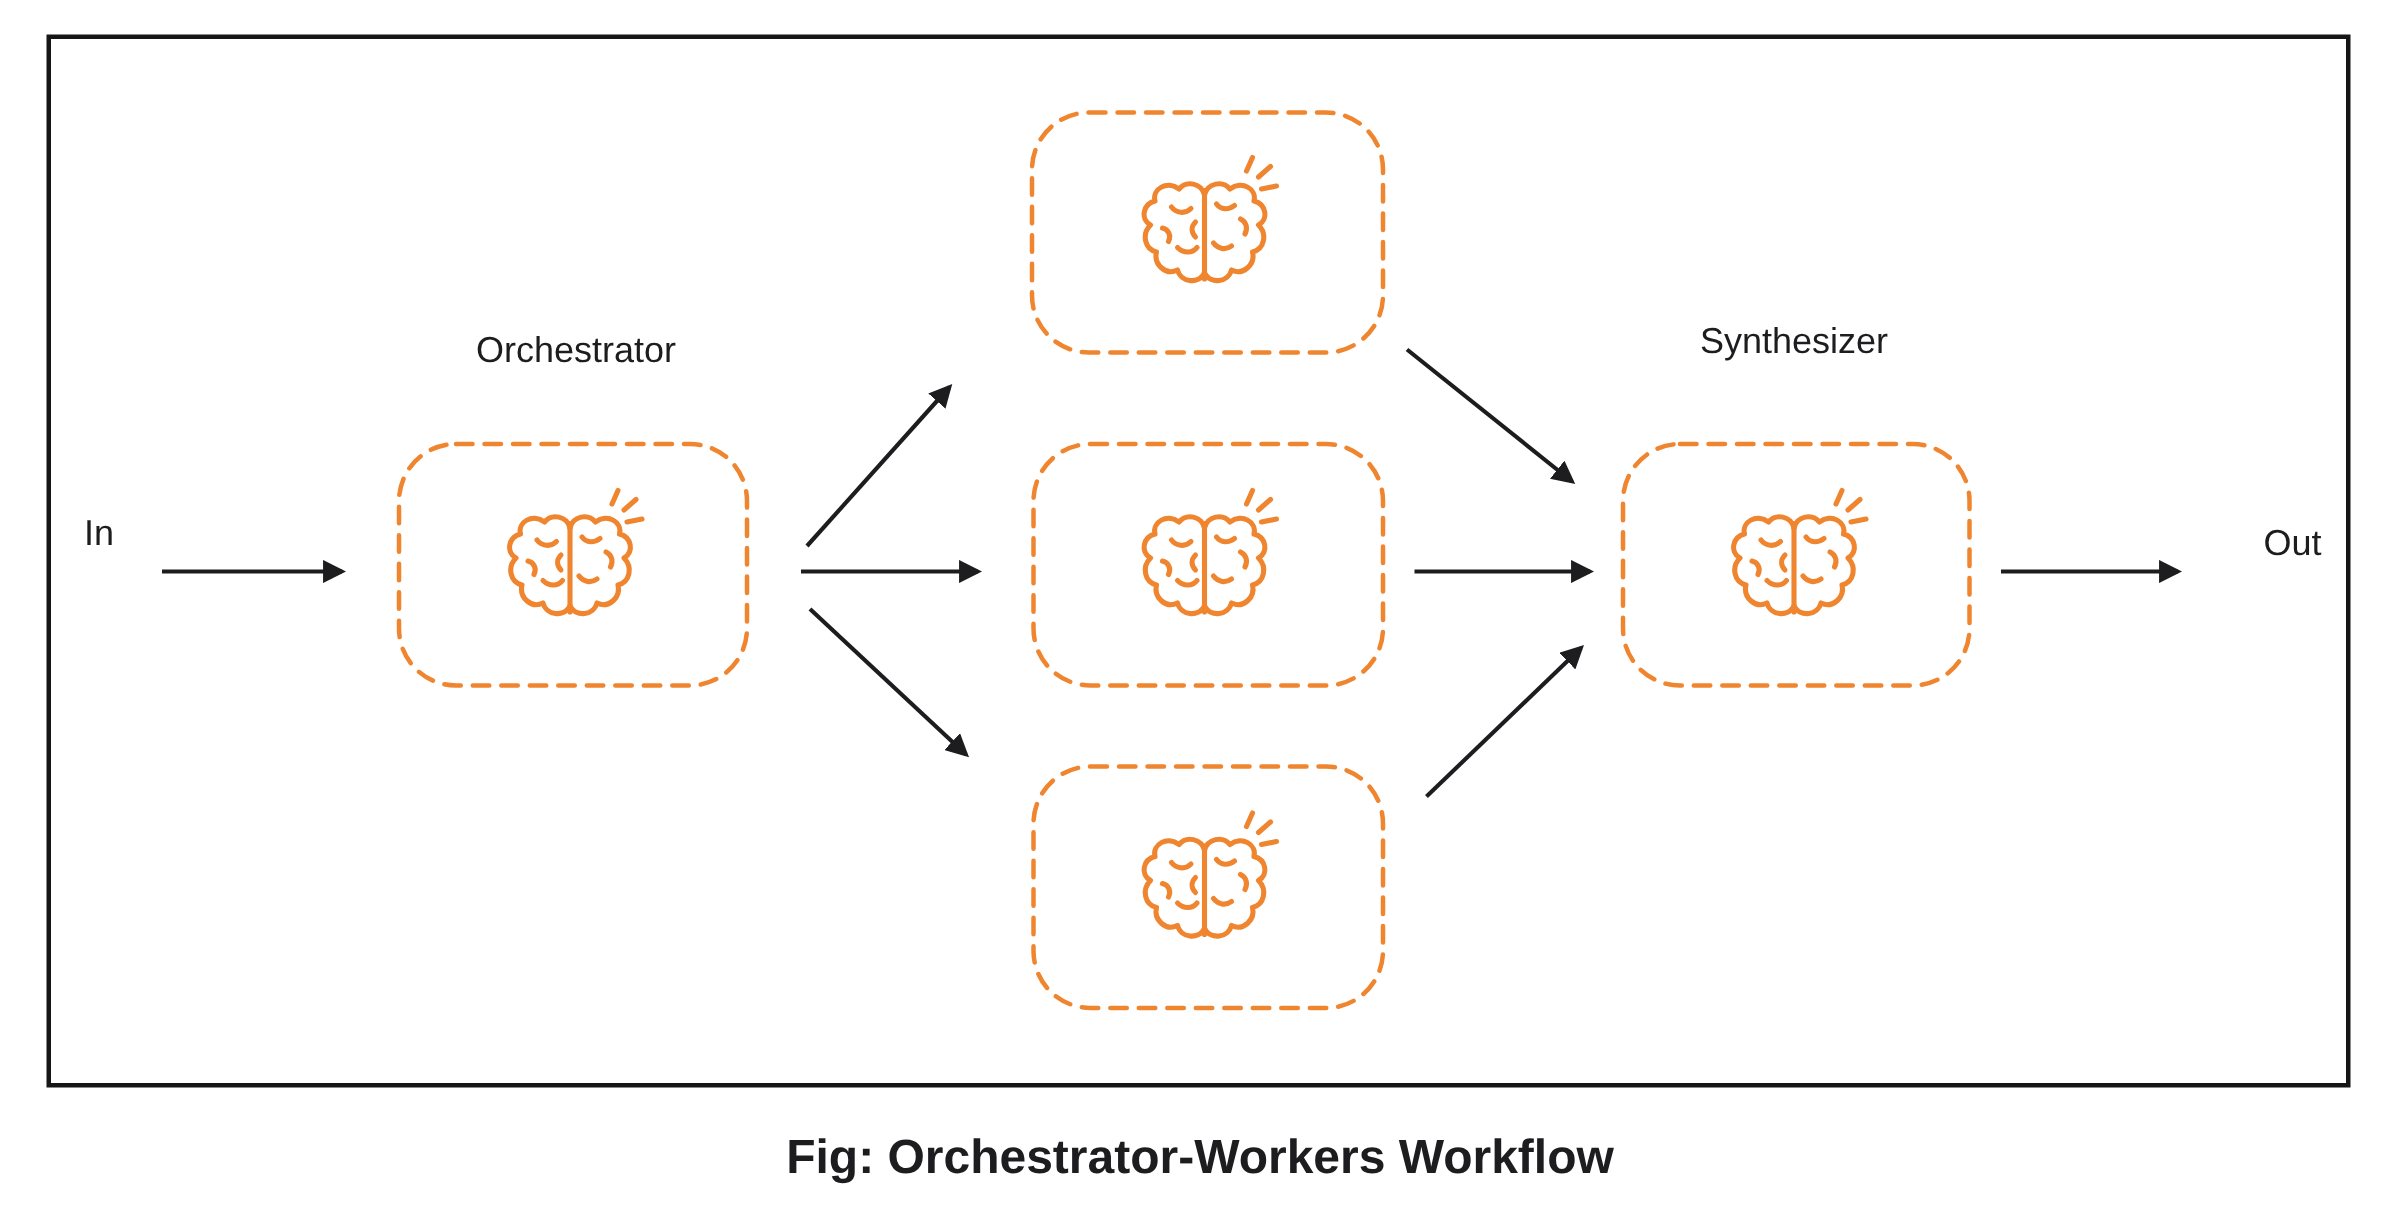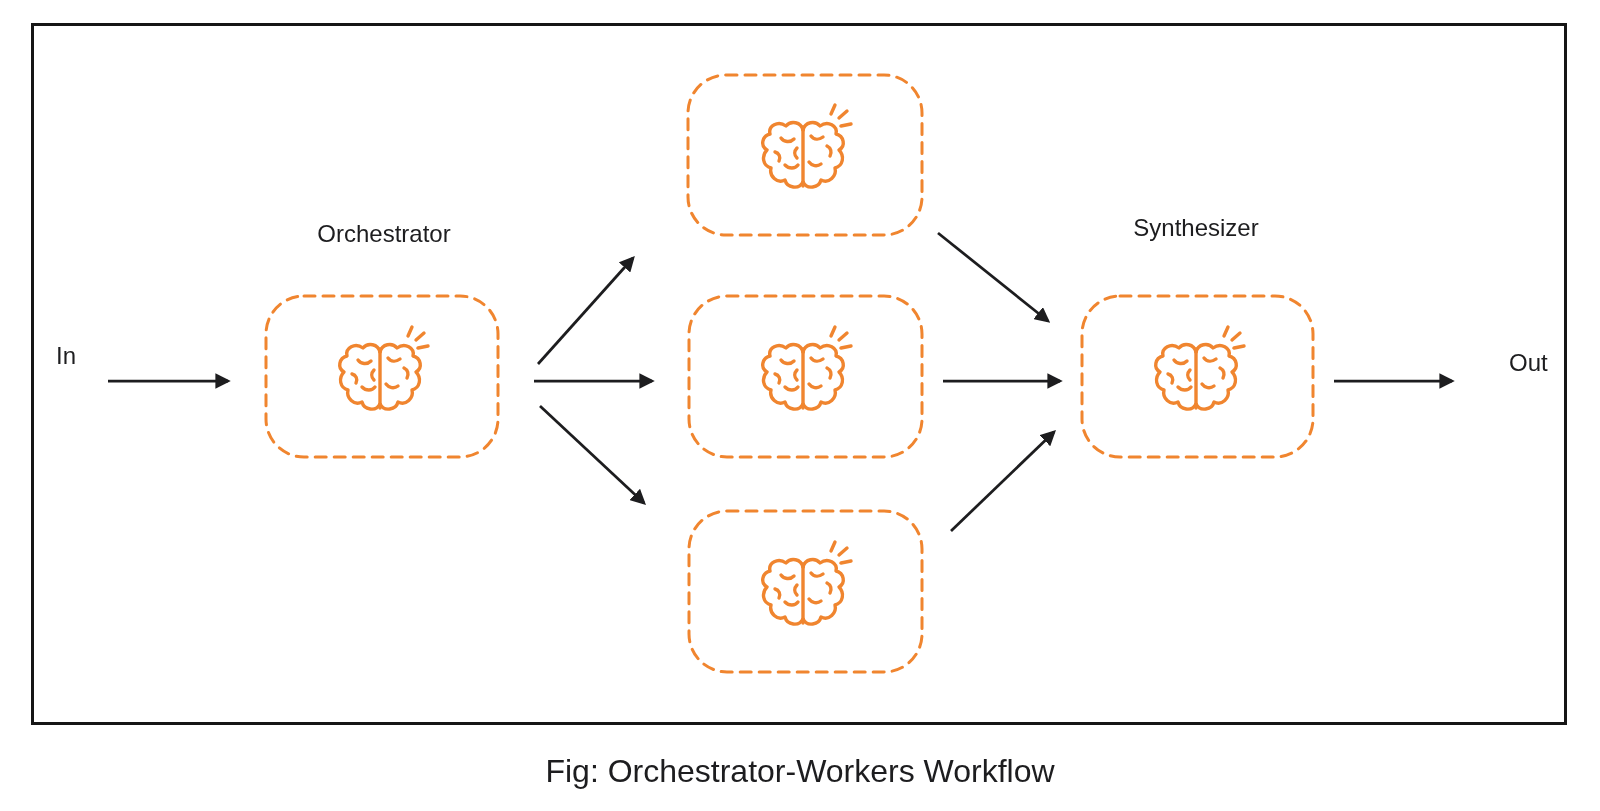--- a/index.html
+++ b/index.html
@@ -67,21 +67,21 @@
   .label.centered {
     transform: translateX(-50%);
   }
   .caption {
     position: absolute;
     left: 800px;
     top: 755px;
     transform: translateX(-50%);
     color: var(--ink, #1D1D1F);
     font-size: 32px;
-    font-weight: 400;
+    font-weight: 700;
     line-height: 1;
     white-space: nowrap;
   }
 </style>
 </head>
 <body>
 
 <div class="stage">
 
   <div class="frame"></div>

